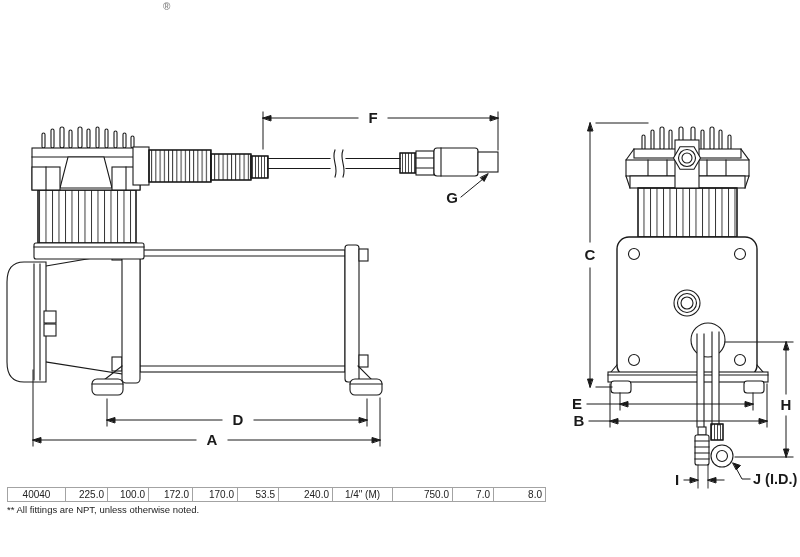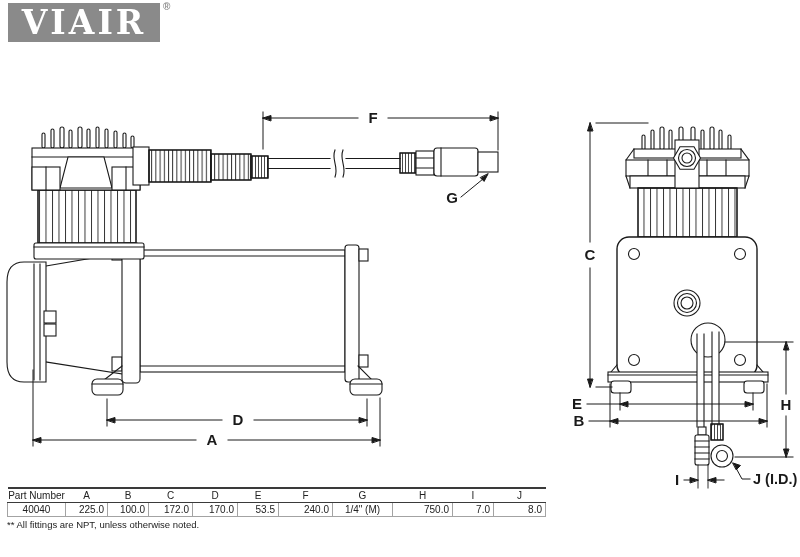--- a/index.html
+++ b/index.html
@@ -23,23 +23,20 @@
   table.dims th{font-weight:normal;text-align:center;border-top:2px solid #3a3a3a;border-bottom:1px solid #3a3a3a;
                 height:13px;padding:0;}
   table.dims td{border:1px solid #a3a3a3;height:13px;padding:0 3px 0 0;text-align:right;}
   table.dims td.ctr{text-align:center;padding:0;}
   .footnotes{margin-top:3px;font-size:9.5px;line-height:1.15;color:#222;}
 </style>
 </head>
 <body>
 
 <div class="logo-wrap">
-  <div class="logo-box">
-    <span class="logo-text">VIAIR</span>
-  </div>
   <span class="logo-reg">®</span>
 </div>
 
 <svg class="drawing" width="800" height="500" viewBox="0 0 800 500" fill="none" stroke="#1a1a1a" stroke-width="1.1" stroke-linecap="square">
   <defs>
     <pattern id="pv6" width="6.5" height="400" patternUnits="userSpaceOnUse">
       <path d="M0.5,0 V400" stroke="#1a1a1a" stroke-width="0.9"></path>
     </pattern>
     <pattern id="pv4" width="4.2" height="400" patternUnits="userSpaceOnUse">
       <path d="M0.5,0 V400" stroke="#1a1a1a" stroke-width="0.9"></path>
@@ -268,33 +265,20 @@
         <col style="width:44px">
       <col style="width:45px">
         <col style="width:41px">
         <col style="width:54px">
         <col style="width:60px">
       <col style="width:60px">
         <col style="width:41px">
         <col style="width:52px">
     </colgroup>
     <tbody>
-        <tr>
-      <th>Part Number</th>
-      <th>A</th>
-      <th>B</th>
-      <th>C</th>
-      <th>D</th>
-      <th>E</th>
-      <th>F</th>
-      <th>G</th>
-      <th>H</th>
-      <th>I</th>
-      <th>J</th>
-    </tr>
     <tr>
       <td class="ctr">40040</td>
       <td>225.0</td>
       <td>100.0</td>
       <td>172.0</td>
       <td>170.0</td>
       <td>53.5</td>
       <td>240.0</td>
       <td class="ctr">1/4" (M)</td>
       <td>750.0</td>

